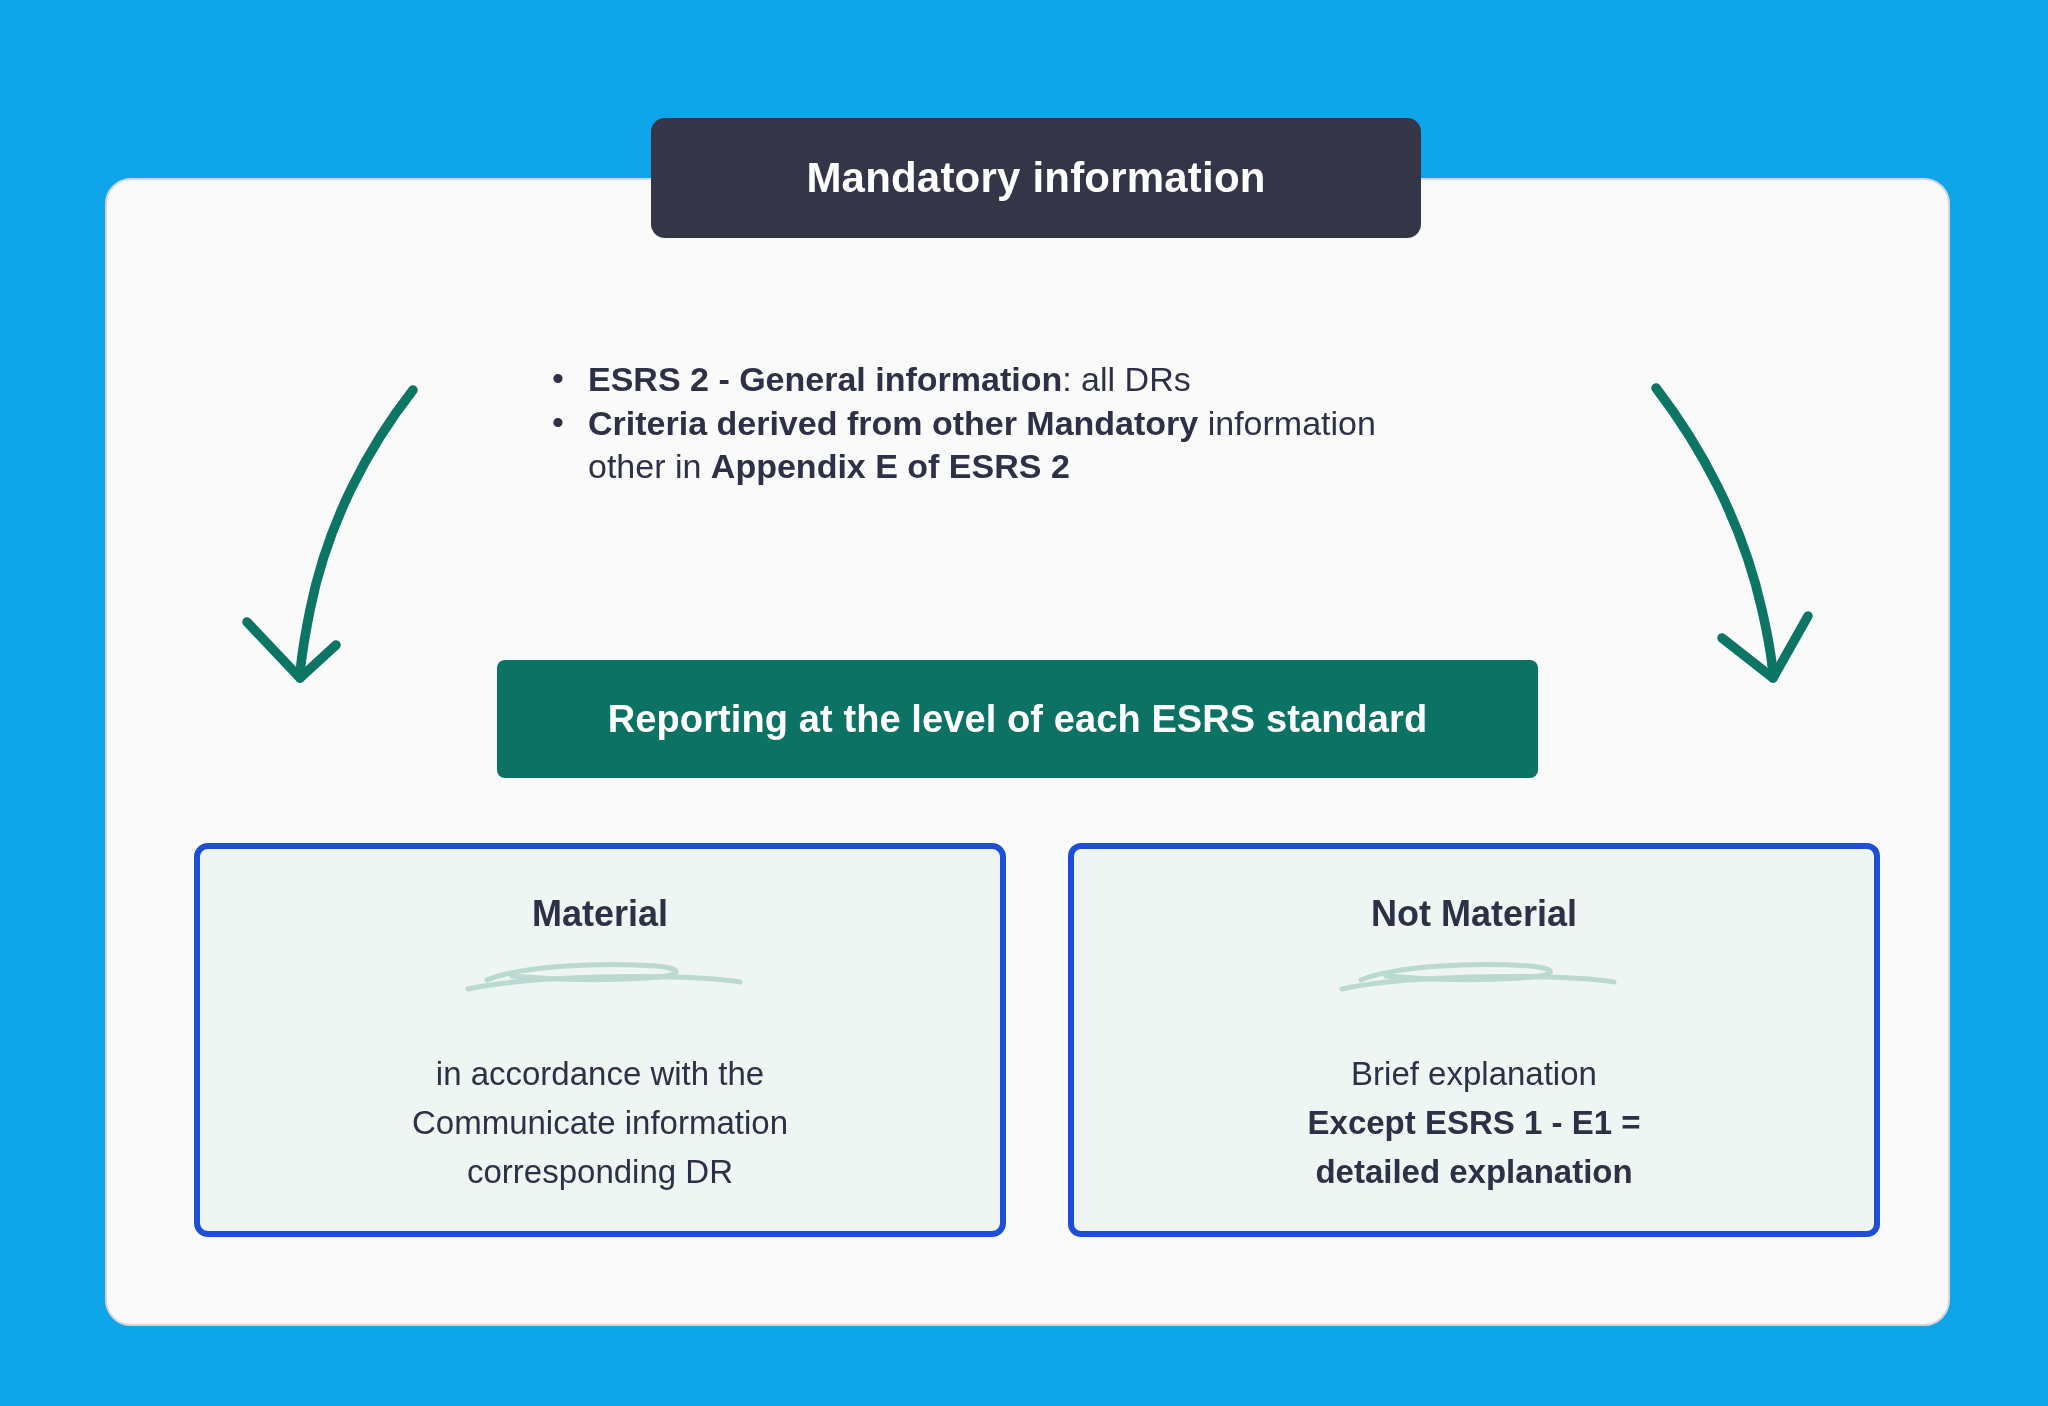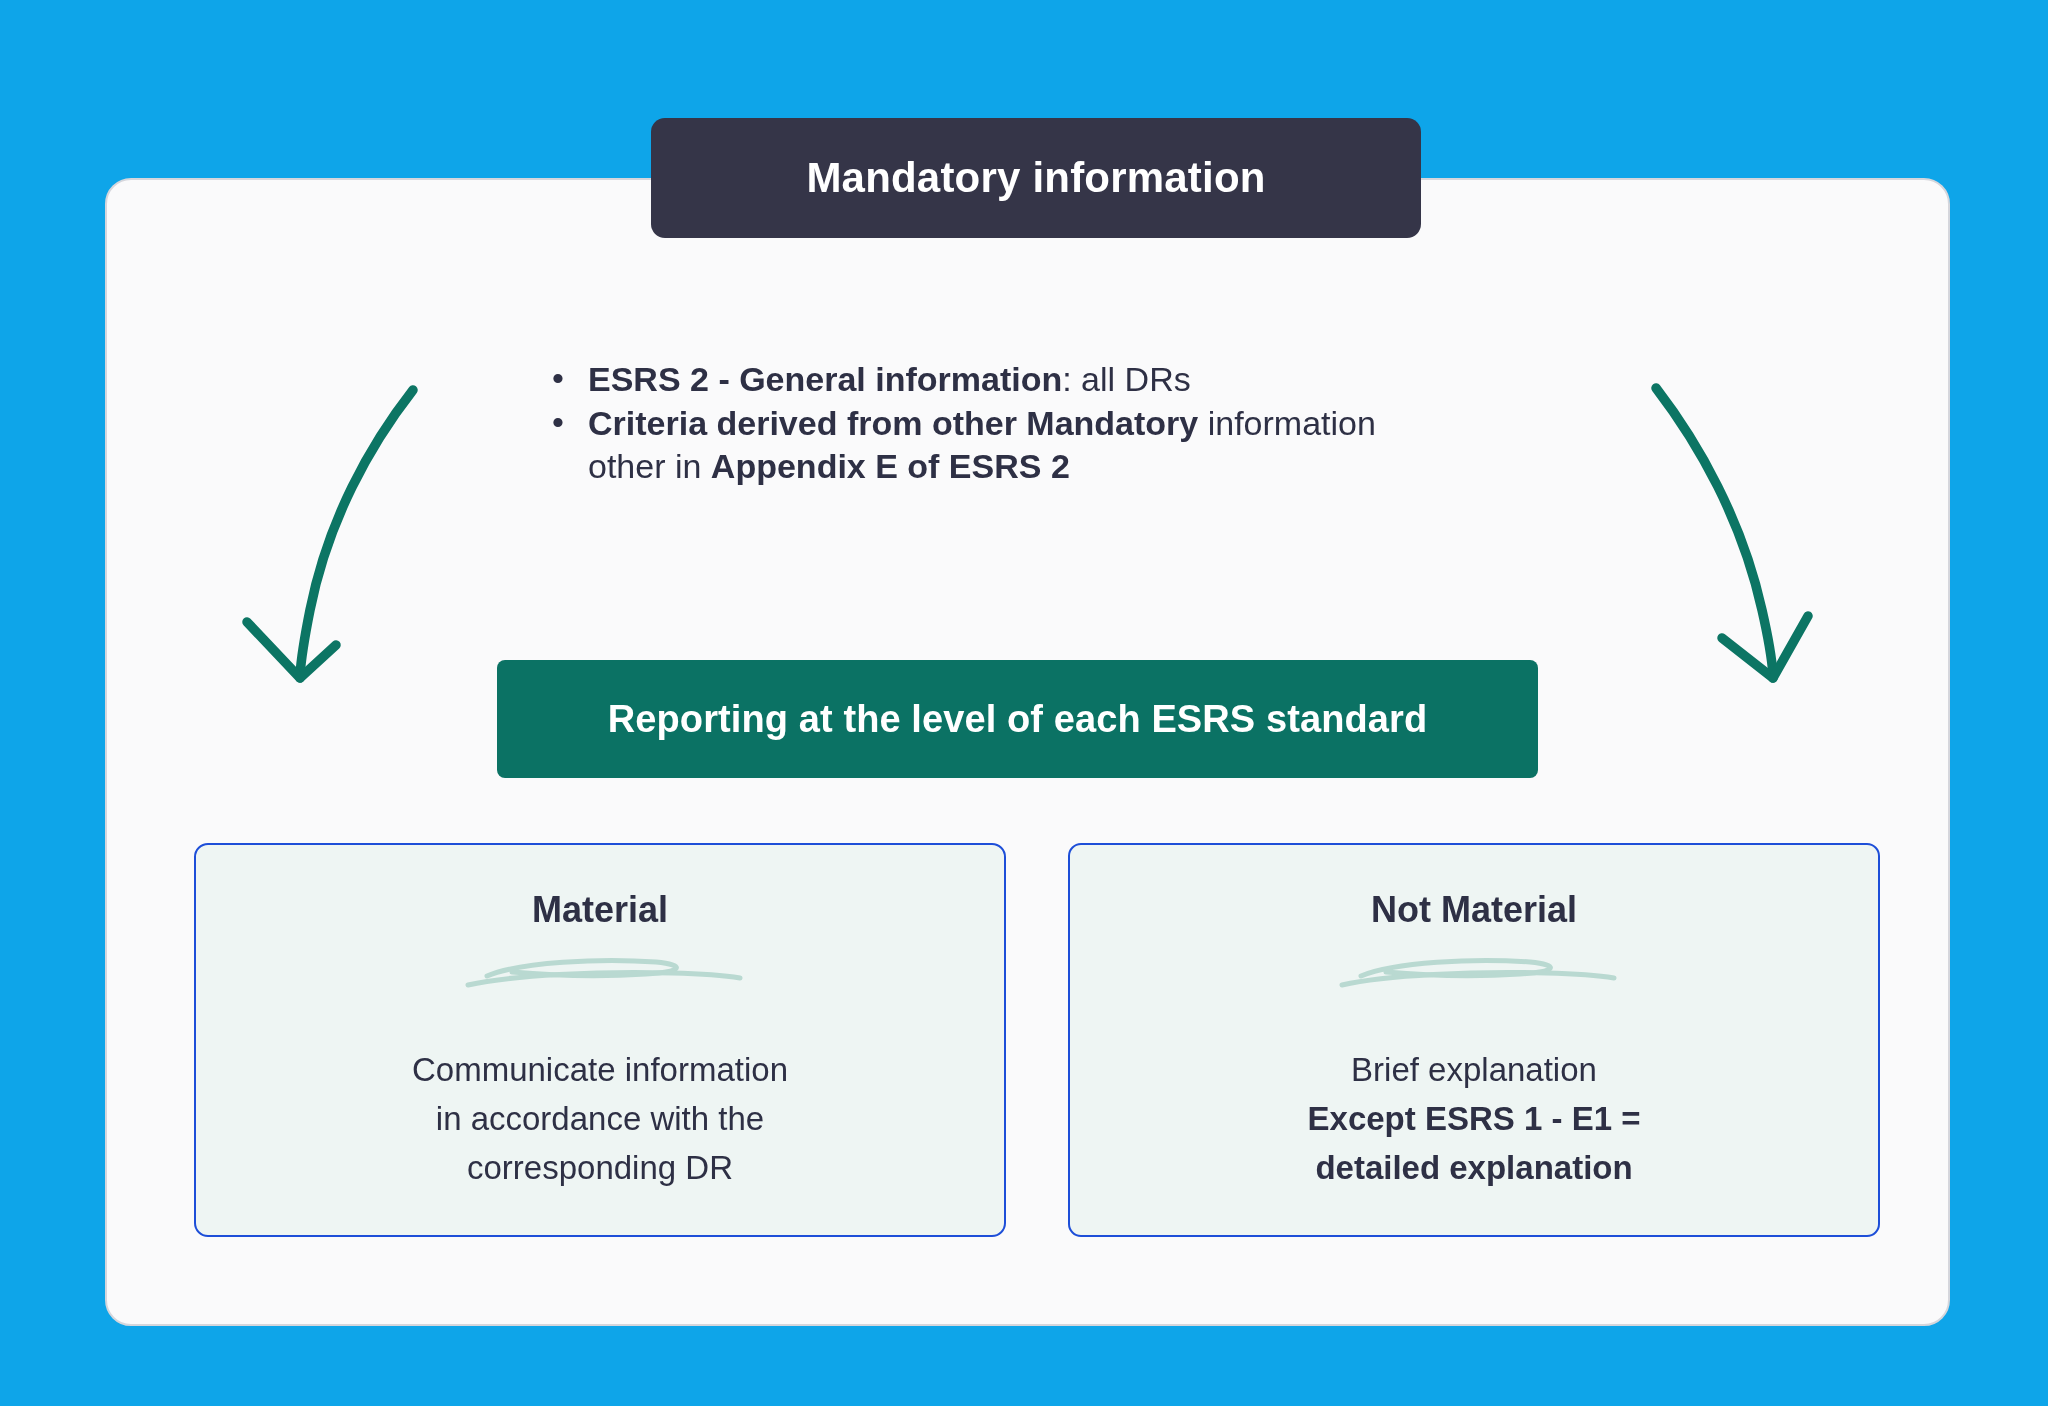--- a/index.html
+++ b/index.html
@@ -113,21 +113,21 @@
   }
 
   
   .card {
     position: absolute;
     top: 843px;
     width: 812px;
     height: 394px;
     box-sizing: border-box;
     background: #eef5f3;
-    border: 2px solid #1d4ed8;
+    border: 6px solid #1d4ed8;
     border-radius: 14px;
     z-index: 4;
   }
   #card-material { left: 194px; }
   #card-not-material { left: 1068px; border-radius: 13px; }
 
   .card-title {
     position: absolute;
     left: 0;
     right: 0;
@@ -199,22 +199,22 @@
     <span class="label">Reporting at the level of each ESRS standard</span>
   </div>
 
   <div id="card-material" class="card">
     <div class="card-title">Material</div>
     <svg class="card-squiggle" viewBox="0 0 300 46">
       <path d="M37 28 C 70 14, 150 10, 206 14 C 236 17, 233 24, 196 26 C 150 29, 96 27, 62 24" fill="none" stroke="#b9d9d1" stroke-width="5" stroke-linecap="round"></path>
       <path d="M18 37 C 62 27, 150 23, 222 25 C 262 26, 278 28, 290 30" fill="none" stroke="#b9d9d1" stroke-width="5" stroke-linecap="round"></path>
     </svg>
     <div class="card-body">
+      <div>in accordance with the</div>
       <div>Communicate information</div>
-      <div>in accordance with the</div>
       <div>corresponding DR</div>
     </div>
   </div>
 
   <div id="card-not-material" class="card">
     <div class="card-title">Not Material</div>
     <svg class="card-squiggle" viewBox="0 0 300 46">
       <path d="M37 28 C 70 14, 150 10, 206 14 C 236 17, 233 24, 196 26 C 150 29, 96 27, 62 24" fill="none" stroke="#b9d9d1" stroke-width="5" stroke-linecap="round"></path>
       <path d="M18 37 C 62 27, 150 23, 222 25 C 262 26, 278 28, 290 30" fill="none" stroke="#b9d9d1" stroke-width="5" stroke-linecap="round"></path>
     </svg>

